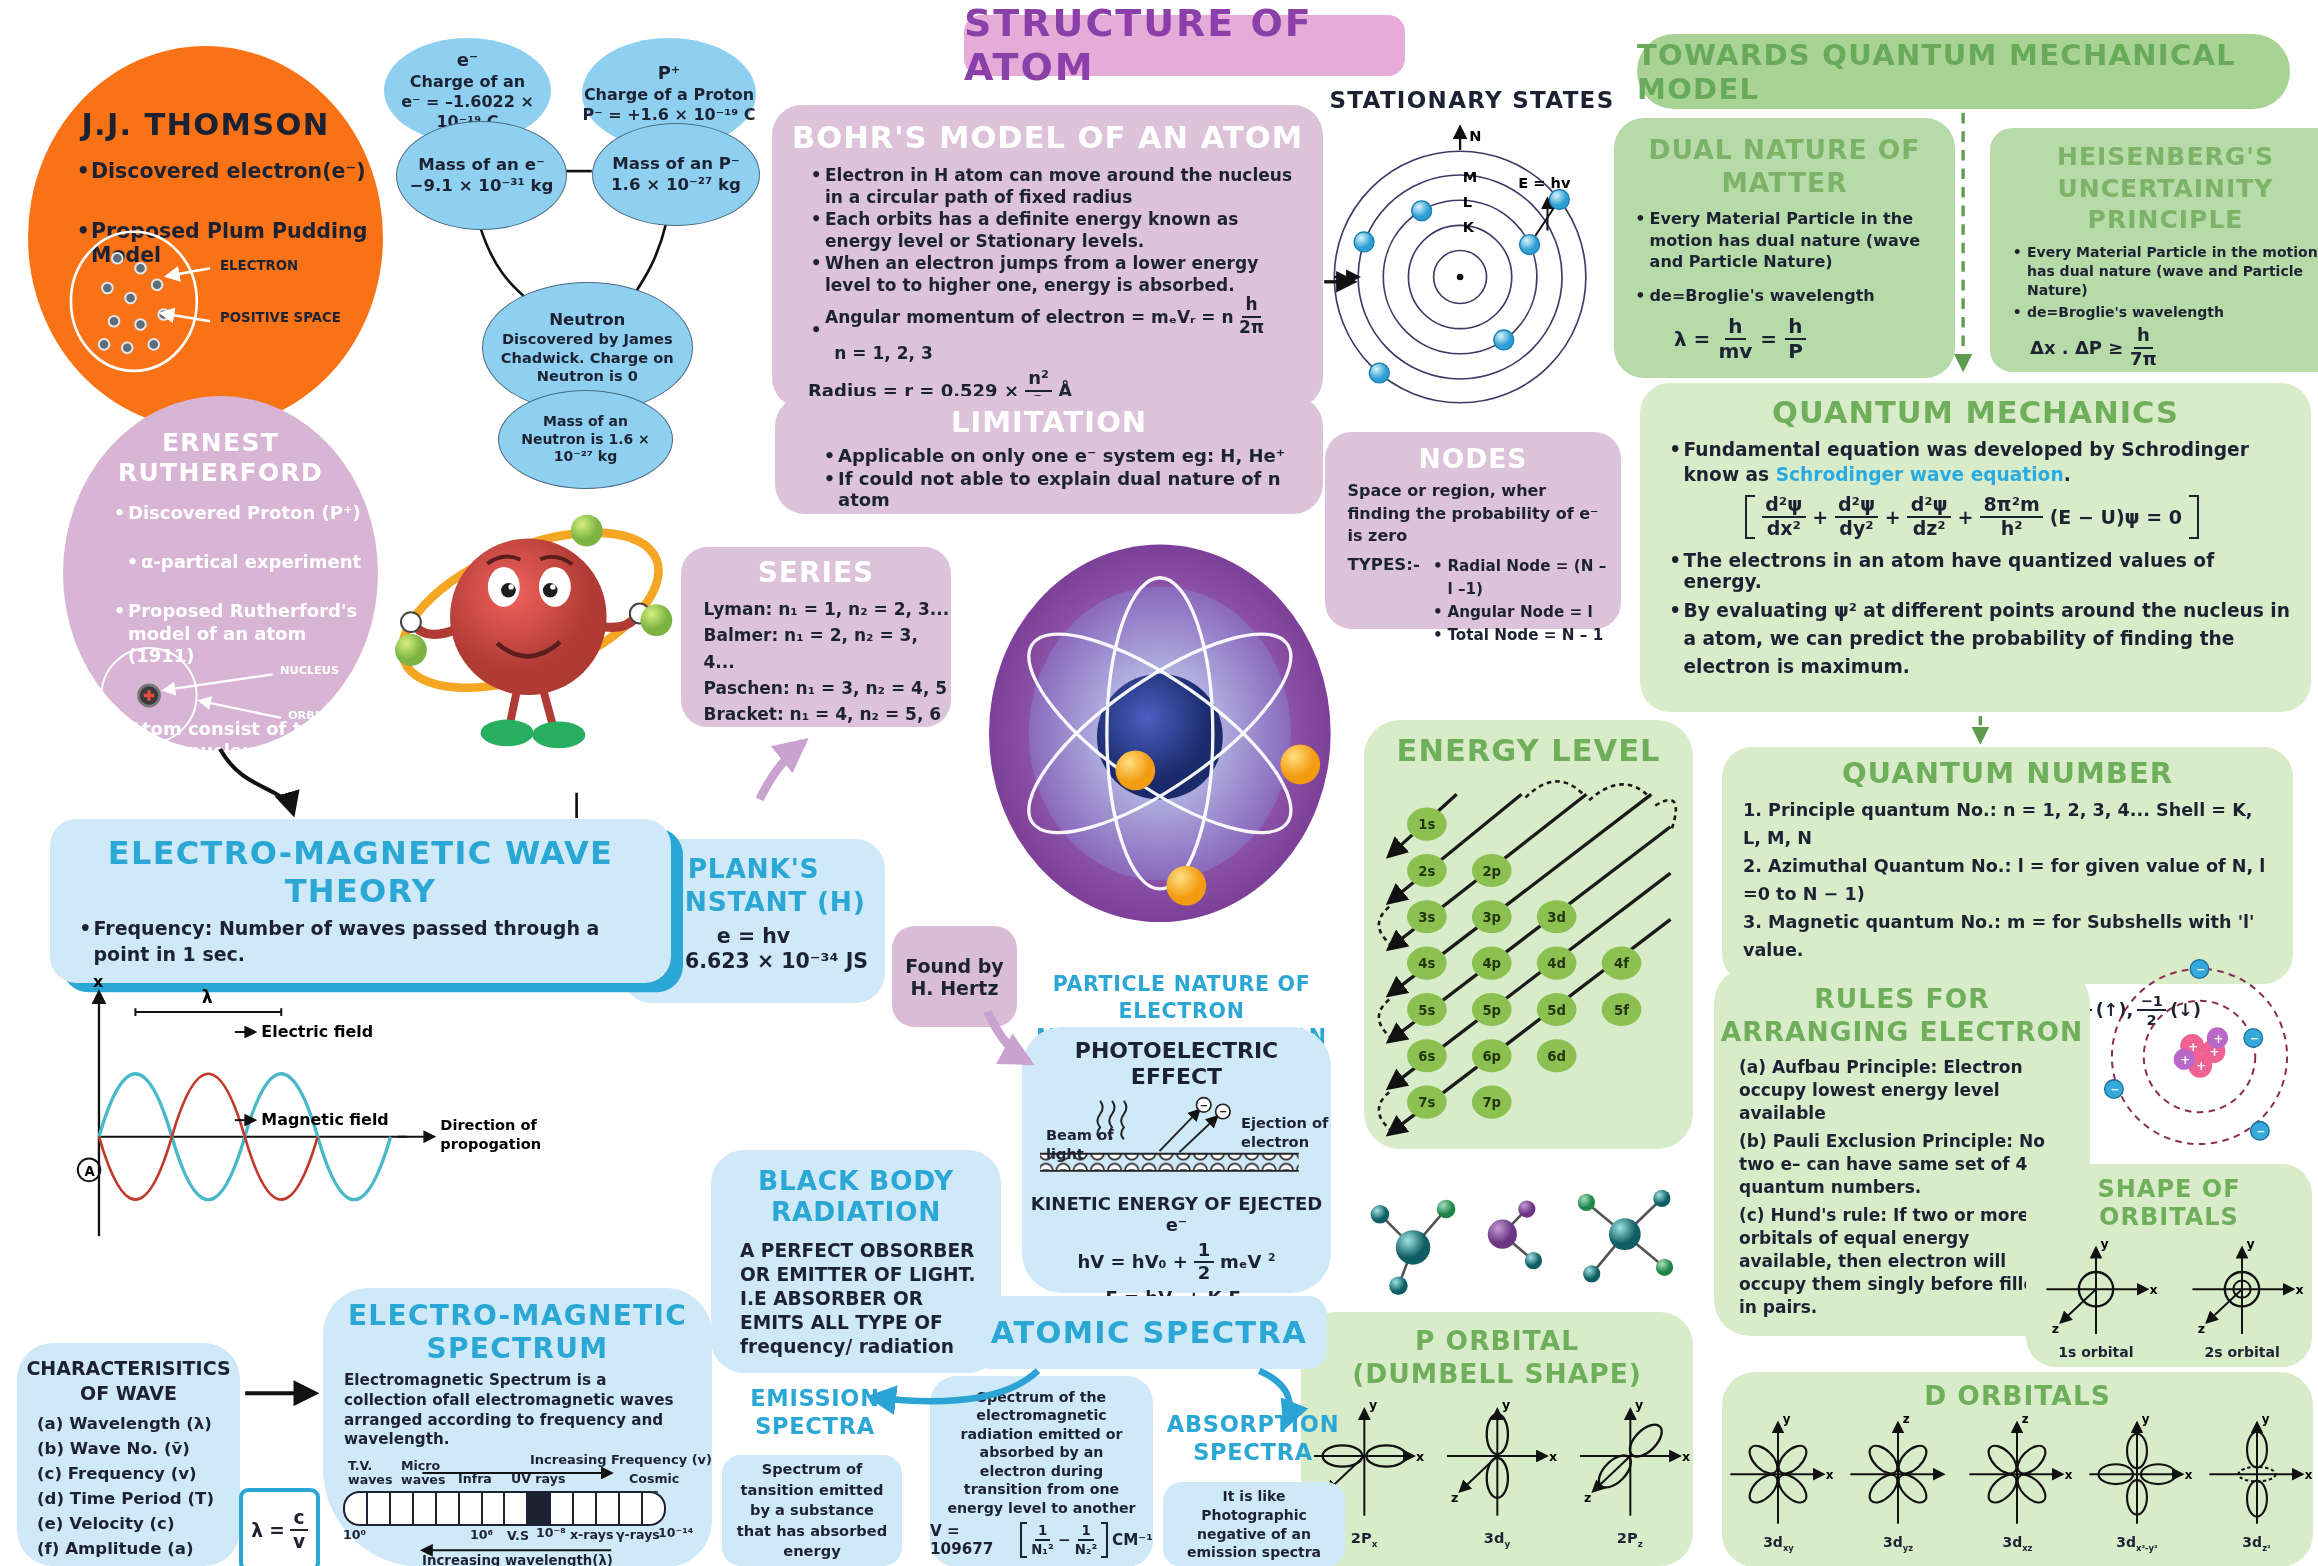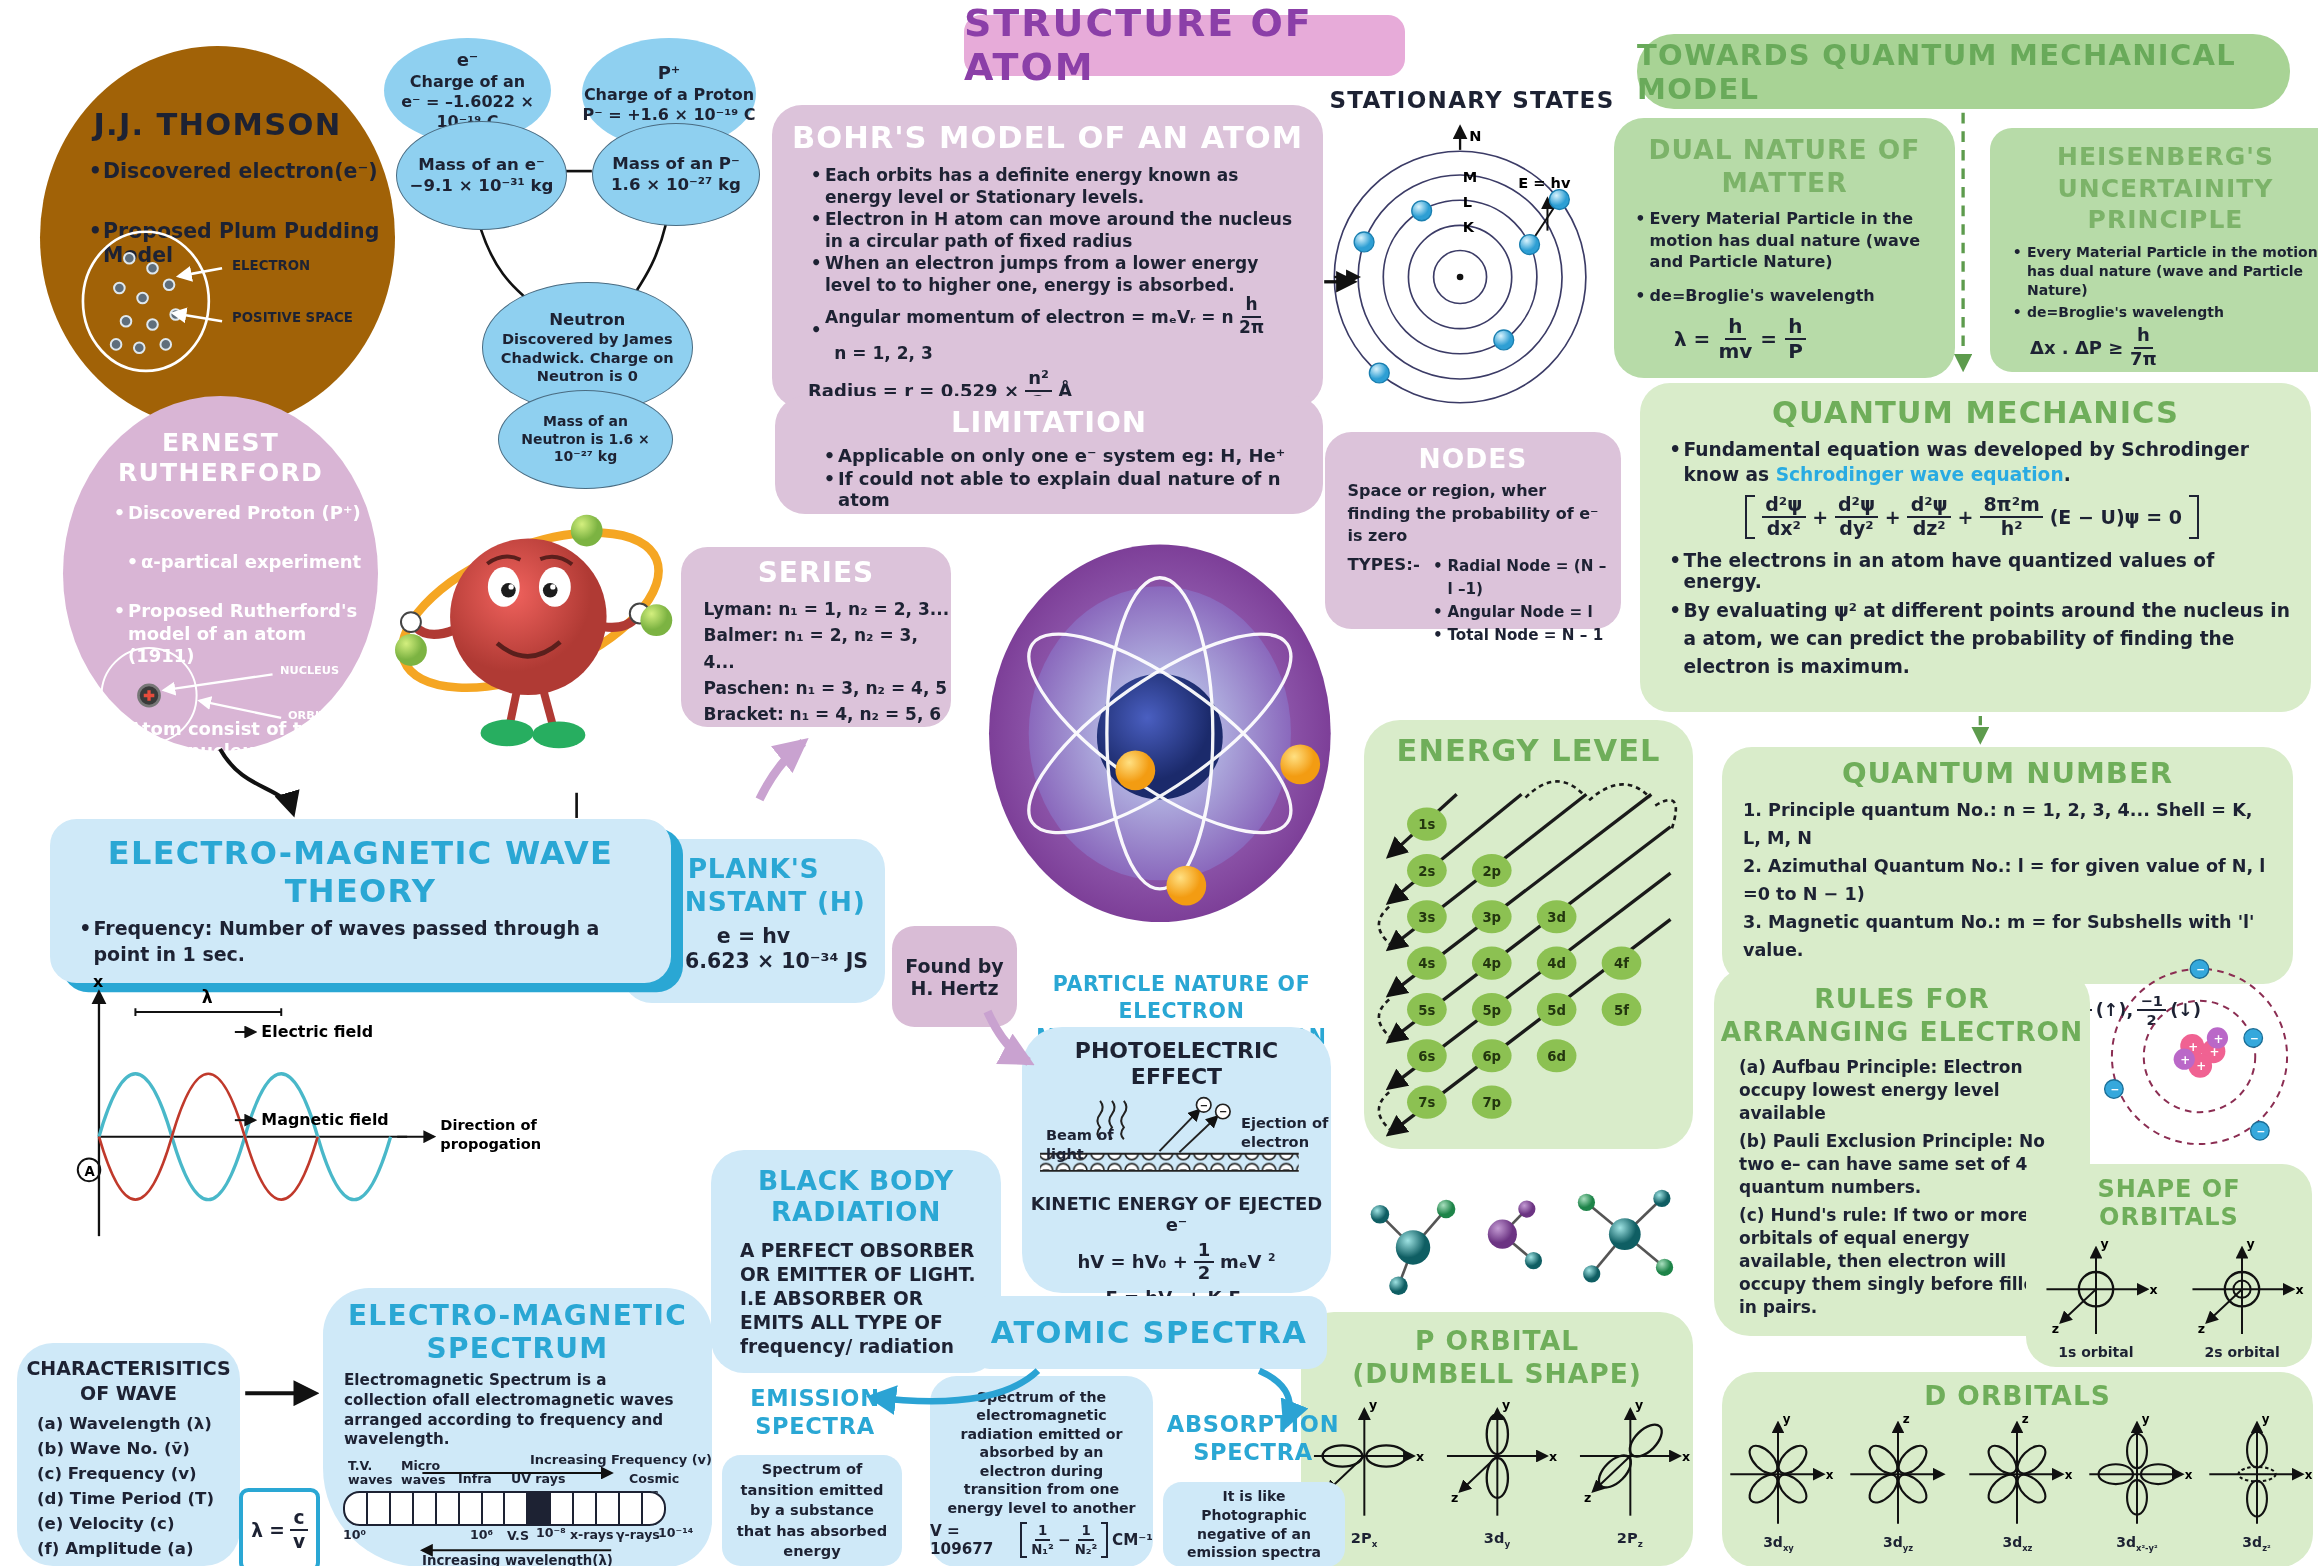--- a/index.html
+++ b/index.html
@@ -51,21 +51,21 @@
   </defs>
   <path d="M853,258 L893,258" stroke="#111" stroke-width="4" fill="none"></path>
   <path d="M725,344 C745,405 770,430 800,455" stroke="#111" stroke-width="4" fill="none"></path>
   <path d="M1005,337 C990,400 965,430 950,455" stroke="#111" stroke-width="4" fill="none"></path>
 </svg>
 
 <div class="abs ctr" style="left:964px;top:14.6px;width:441px;height:61px;background:#e7abd9;border-radius:17px;">
   <span style="font-size:38px;color:#8b3fa8;letter-spacing:2px;">STRUCTURE OF ATOM</span>
 </div>
 
-<div class="abs ell" style="left:40px;top:46px;width:355px;height:383px;background:#a16207;">
+<div class="abs ell" style="left:28px;top:46px;width:355px;height:383px;background:#f97316;">
   <div class="abs" style="left:0;width:100%;top:61px;text-align:center;font-size:30.5px;letter-spacing:1.3px;">J.J. THOMSON</div>
   <div class="abs li" style="left:46px;top:113px;width:285px;font-size:20.5px;">Discovered electron(e⁻)</div>
   <div class="abs li" style="left:46px;top:149px;width:305px;font-size:20.5px;">Proposed Plum Pudding Model</div>
   <svg class="abs" style="left:33px;top:169px;" width="159" height="166" viewBox="0 0 240 250">
     <ellipse cx="110" cy="130" rx="95" ry="105" fill="none" stroke="#fff" stroke-width="4"></ellipse>
     <g fill="#5f6e7b" stroke="#dfe8ee" stroke-width="3">
       <circle cx="85" cy="65" r="8"></circle>
         <circle cx="120" cy="80" r="8"></circle>
         <circle cx="70" cy="110" r="8"></circle>
       <circle cx="105" cy="125" r="8"></circle>
@@ -161,22 +161,22 @@
   <ellipse cx="190" cy="425" rx="40" ry="20" fill="#27ae60"></ellipse>
     <ellipse cx="268" cy="428" rx="40" ry="20" fill="#27ae60"></ellipse>
   <circle cx="45" cy="300" r="24" fill="url(#grnG)"></circle>
     <circle cx="310" cy="120" r="24" fill="url(#grnG)"></circle>
     <circle cx="415" cy="255" r="24" fill="url(#grnG)"></circle>
 </svg>
 
 <div class="abs round pink" style="left:772px;top:105px;width:551px;height:303px;padding:0;">
   <div class="wt" style="font-size:30.5px;margin-top:14.6px;">BOHR'S MODEL OF AN ATOM</div>
   <div style="padding:9.3px 26.5px 0 36px;font-size:17px;line-height:1.3;">
+    <div class="li">Electron in H atom can move around the nucleus in a circular path of fixed radius</div>
     <div class="li">Each orbits has a definite energy known as energy level or Stationary levels.</div>
-    <div class="li">Electron in H atom can move around the nucleus in a circular path of fixed radius</div>
     <div class="li">When an electron jumps from a lower energy level to to higher one, energy is absorbed.</div>
     <div class="li frow" style="flex-wrap:wrap;gap:5.3px;">
       <span>Angular momentum of electron = mₑVᵣ = n</span>
       <span class="frac">
           <span class="n">h</span>
           <span class="d">2π</span>
         </span>
       <span style="margin-left:9.3px;">n = 1, 2, 3</span>
     </div>
   </div>

